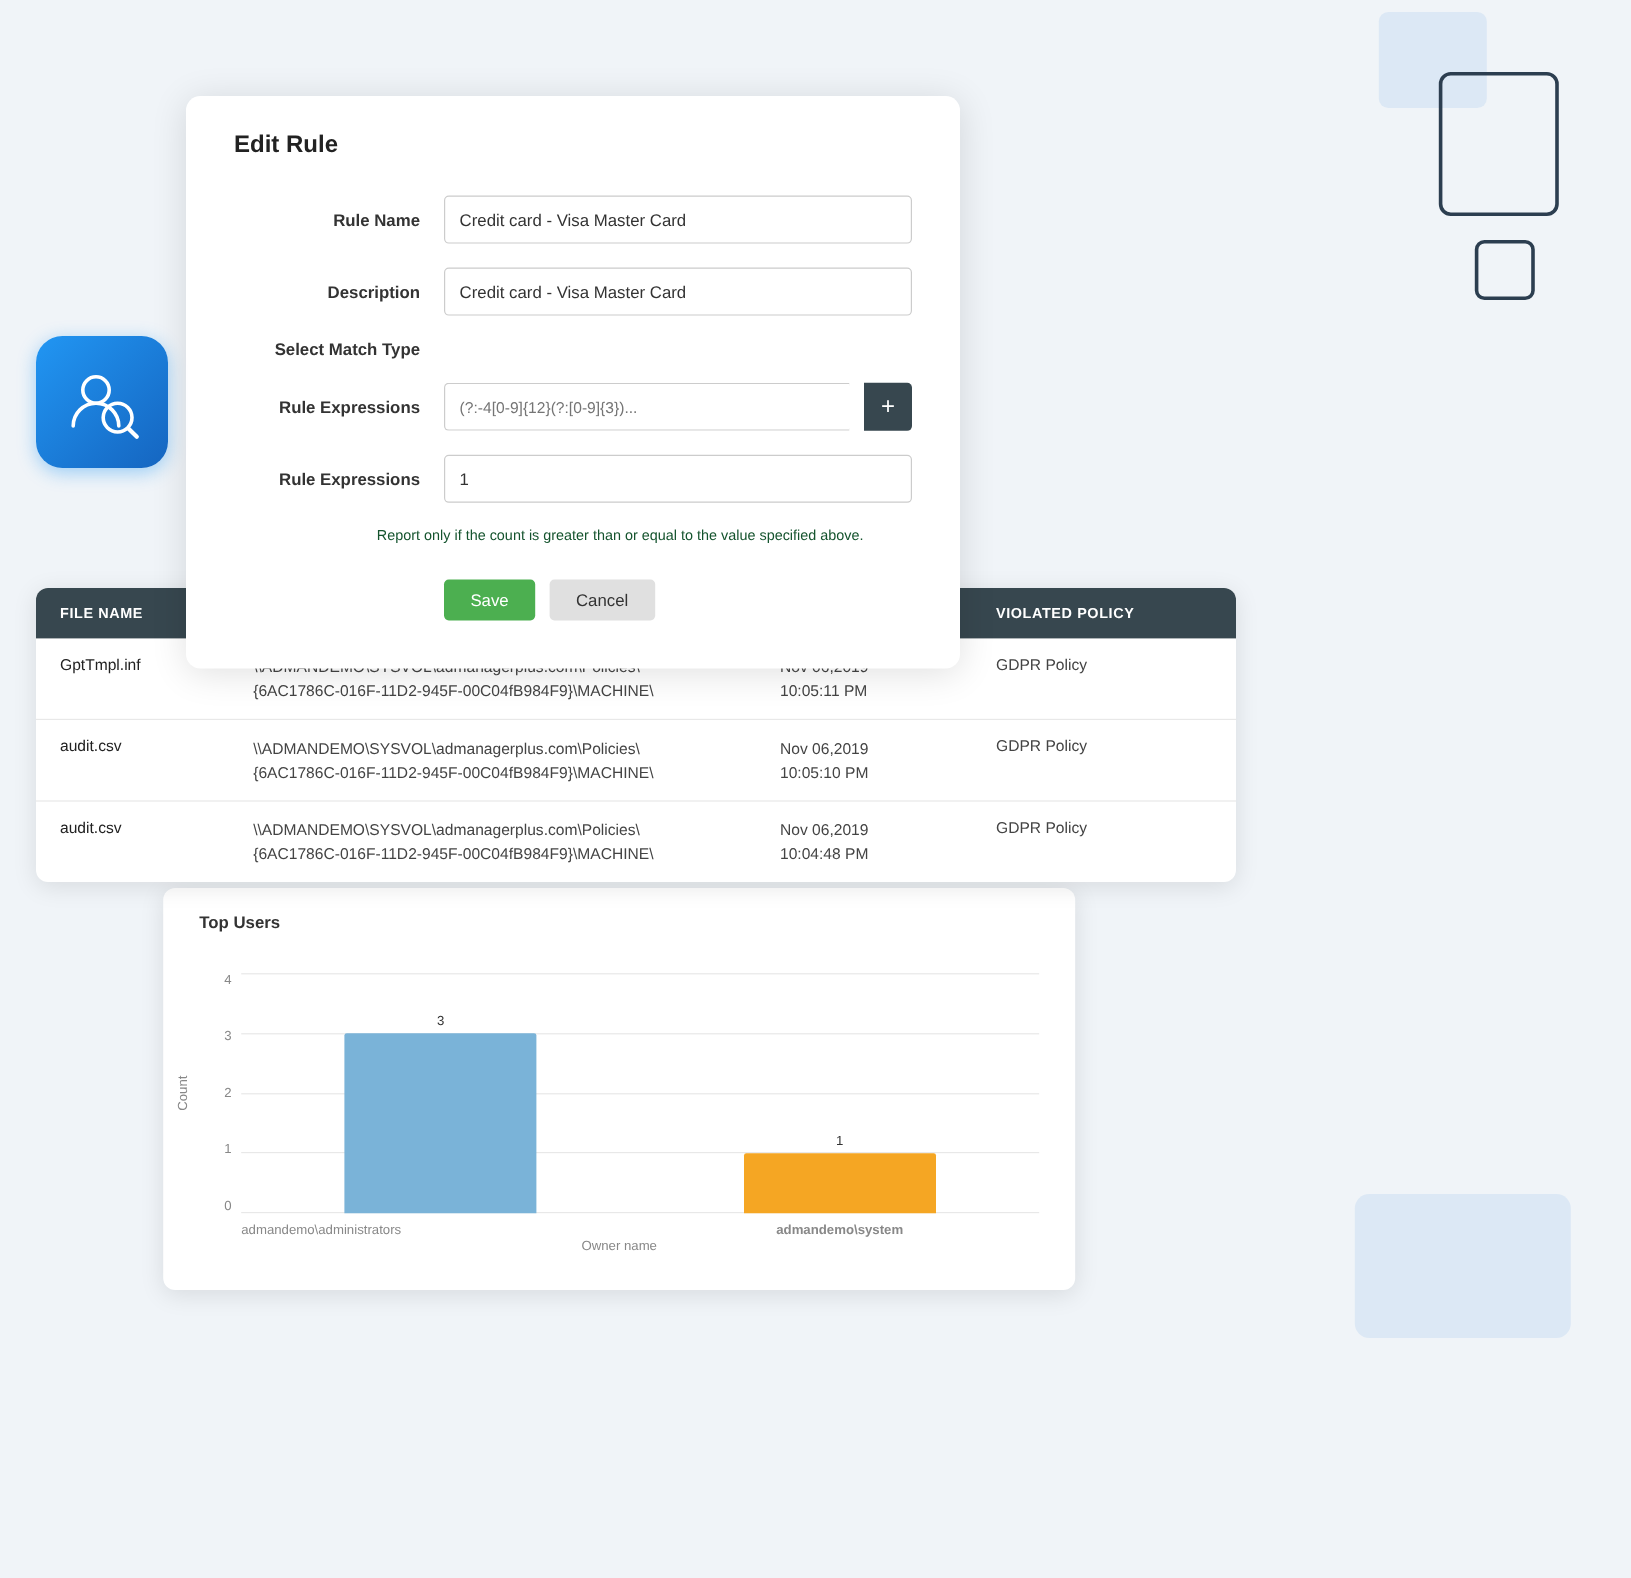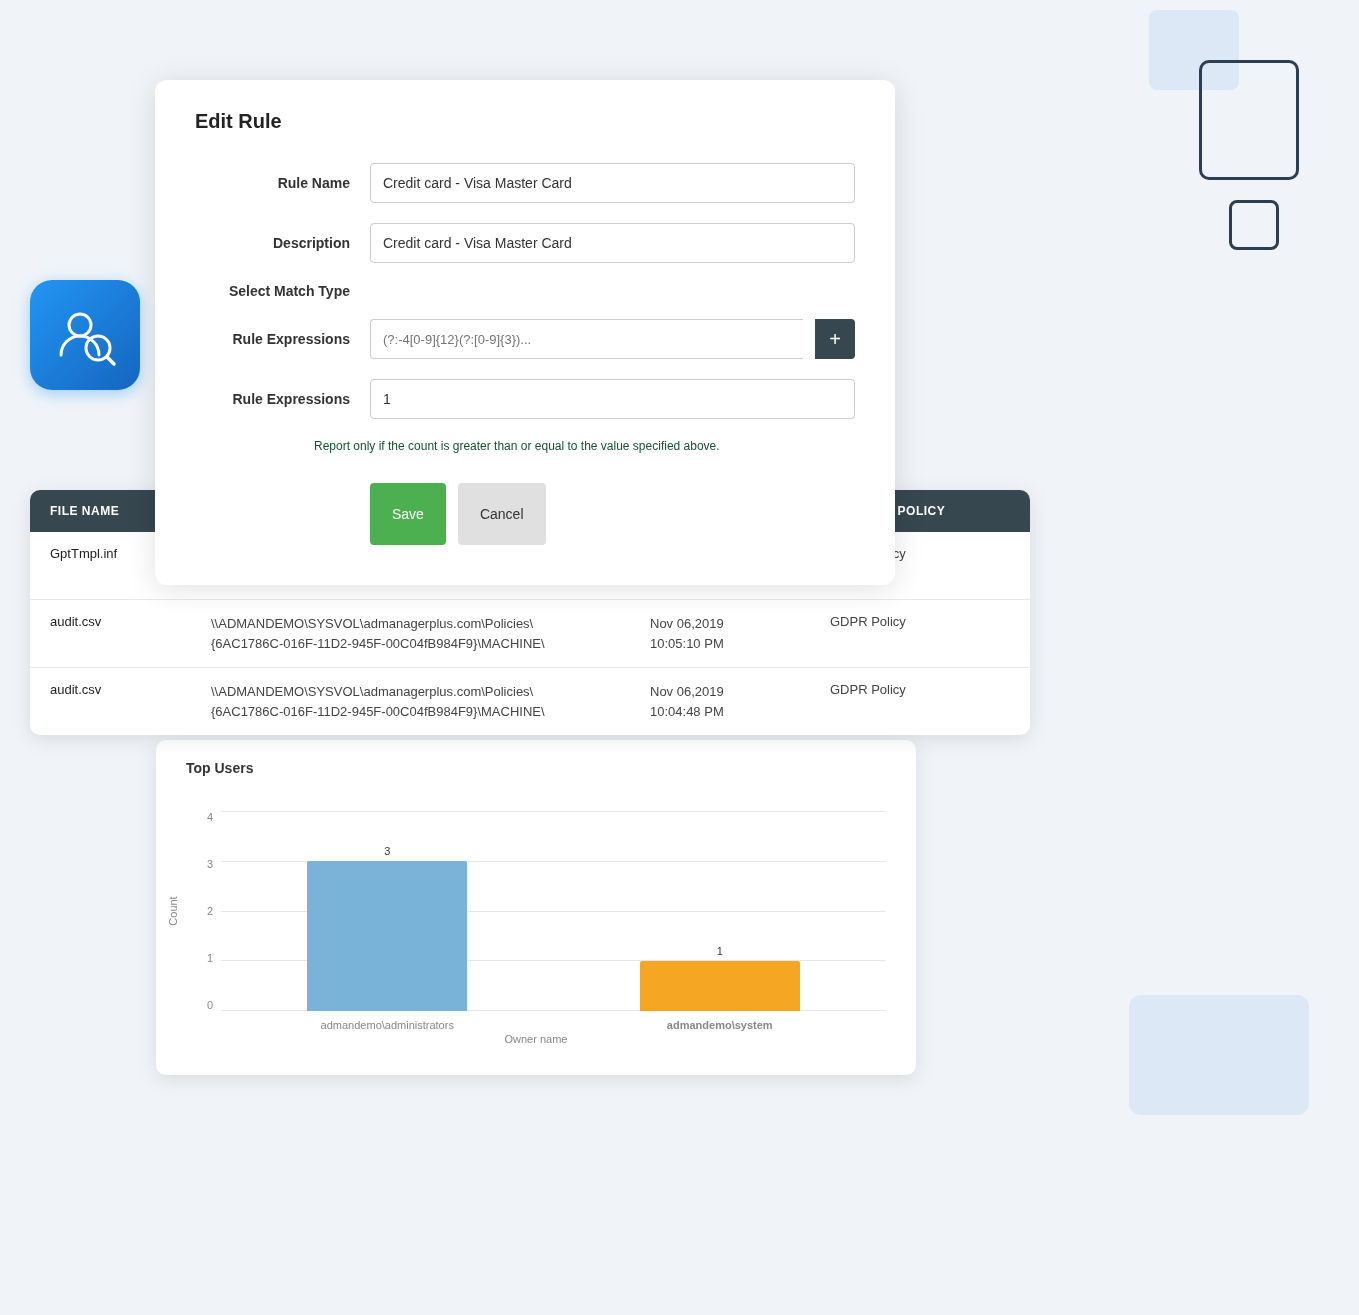--- a/index.html
+++ b/index.html
@@ -70,21 +70,21 @@
     .app-icon svg {
       width: 65px;
       height: 65px;
     }
 
     
     .edit-rule-card {
       position: absolute;
       top: 80px;
       left: 155px;
-      width: 740px;
+      width: 645px;
       background: #fff;
       border-radius: 12px;
       box-shadow: 0 4px 30px rgba(0,0,0,0.12);
       padding: 30px 40px 40px;
       z-index: 5;
     }
     .edit-rule-card h2 {
       font-size: 20px;
       font-weight: 600;
       color: #222;
@@ -180,21 +180,21 @@
       display: flex;
       gap: 12px;
       margin-top: 30px;
       margin-left: 175px;
     }
     .btn-save {
       background: #4CAF50;
       color: #fff;
       border: none;
       border-radius: 4px;
-      padding: 23px 22px;
+      padding: 9px 22px;
       font-size: 14px;
       cursor: pointer;
       font-weight: 500;
     }
     .btn-cancel {
       background: #e0e0e0;
       color: #333;
       border: none;
       border-radius: 4px;
       padding: 9px 22px;
@@ -266,21 +266,21 @@
       line-height: 1.5;
     }
     .table-row-item .policy {
       color: #444;
     }
 
     
     .chart-card {
       position: absolute;
       top: 740px;
-      left: 156px;
+      left: 136px;
       width: 760px;
       background: #fff;
       border-radius: 10px;
       box-shadow: 0 4px 20px rgba(0,0,0,0.1);
       padding: 20px 30px 30px;
       z-index: 3;
     }
     .chart-title {
       font-size: 14px;
       font-weight: 600;
@@ -426,19 +426,19 @@
           <div style="width:160px;height:150px;background:#7ab3d8;border-radius:2px 2px 0 0;"></div>
         </div>
 
         <div style="display:flex;flex-direction:column;align-items:center;flex:1;">
           <span style="font-size:11px;color:#333;margin-bottom:4px;font-weight:500;">1</span>
           <div style="width:160px;height:50px;background:#f5a623;border-radius:2px 2px 0 0;"></div>
         </div>
       </div>
 
       <div style="position:absolute;bottom:0;left:0;right:0;display:flex;justify-content:space-around;font-size:11px;color:#888;">
-        <span style="flex:1;text-align:center;">admandemo\administrators</span>
+        <span style="flex:1;text-align:left;">admandemo\administrators</span>
         <span style="flex:1;text-align:center;font-weight:bold;">admandemo\system</span>
       </div>
     </div>
   </div>
   <div style="text-align:center;font-size:11px;color:#888;margin-top:2px;">Owner name</div>
 </div>
 
 </body></html>

